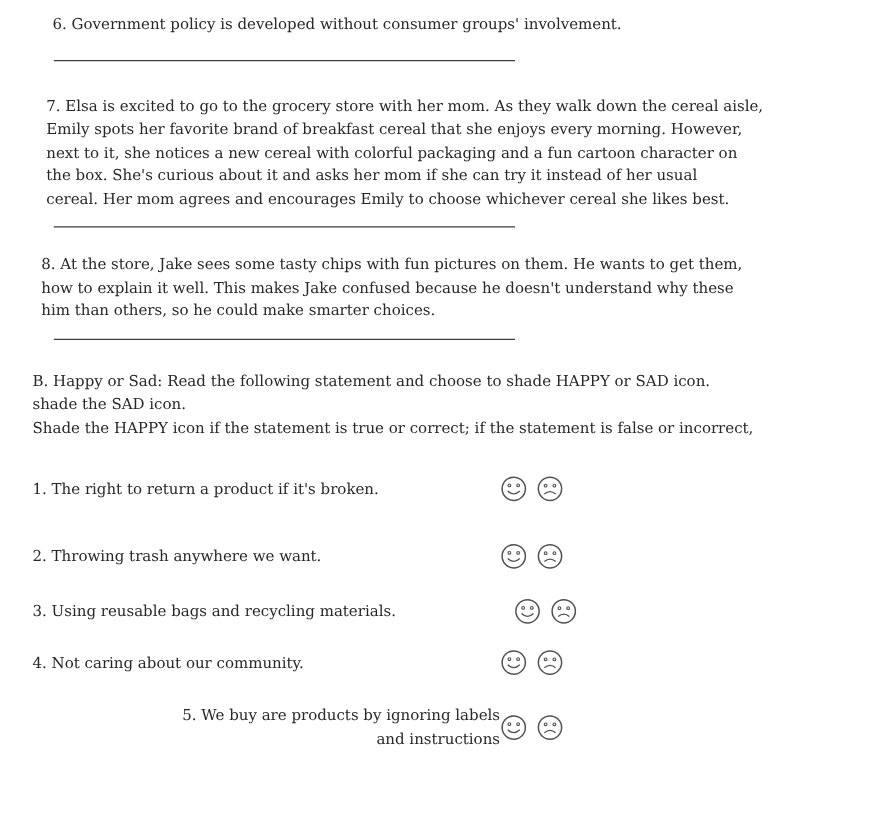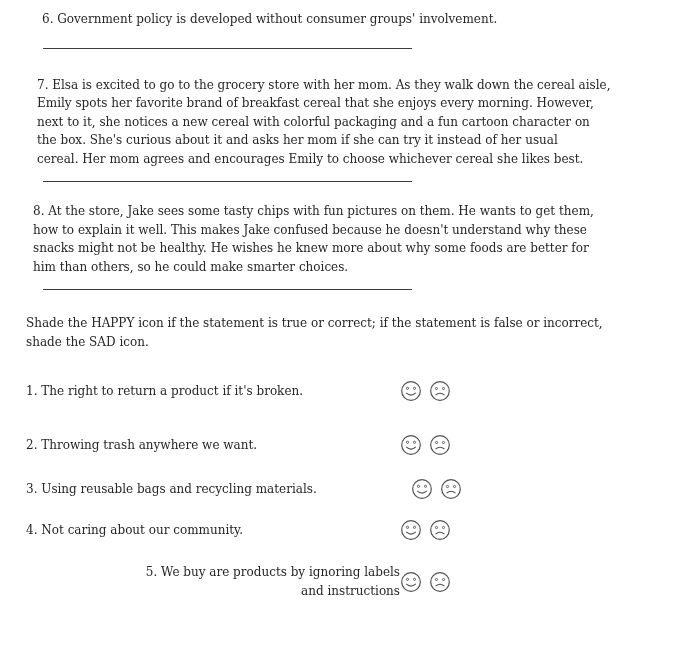--- a/index.html
+++ b/index.html
@@ -62,32 +62,32 @@
       <div class="line">Emily spots her favorite brand of breakfast cereal that she enjoys every morning. However,</div>
       <div class="line">next to it, she notices a new cereal with colorful packaging and a fun cartoon character on</div>
       <div class="line">the box. She's curious about it and asks her mom if she can try it instead of her usual</div>
       <div class="line">cereal. Her mom agrees and encourages Emily to choose whichever cereal she likes best.</div>
     </div>
     <div class="answer-line al-2"></div>
 
     <div class="q q8">
       <div class="line">8. At the store, Jake sees some tasty chips with fun pictures on them. He wants to get them,</div>
       <div class="line">how to explain it well. This makes Jake confused because he doesn't understand why these</div>
-      <div class="line">snacks might not be healthy. He wishes he knew more about why some foods are better for</div>
       <div class="line">him than others, so he could make smarter choices.</div>
     </div>
     <div class="answer-line al-3"></div>
 
   </section>
 
   <section>
 
     <div class="b-heading">
+      <div class="line">B. Happy or Sad: Read the following statement and choose to shade HAPPY or SAD icon.</div>
+      <div class="line">shade the SAD icon.</div>
       <div class="line">Shade the HAPPY icon if the statement is true or correct; if the statement is false or incorrect,</div>
-      <div class="line">shade the SAD icon.</div>
     </div>
 
     <div class="b-item b-i1">
       <div class="b-text">
         <div class="line">1. The right to return a product if it's broken.</div>
       </div>
       <div class="icon-pair">
         <span class="face">
             <svg class="face-svg" viewBox="0 0 22 22">
               <use href="#happy-face-def"></use>

